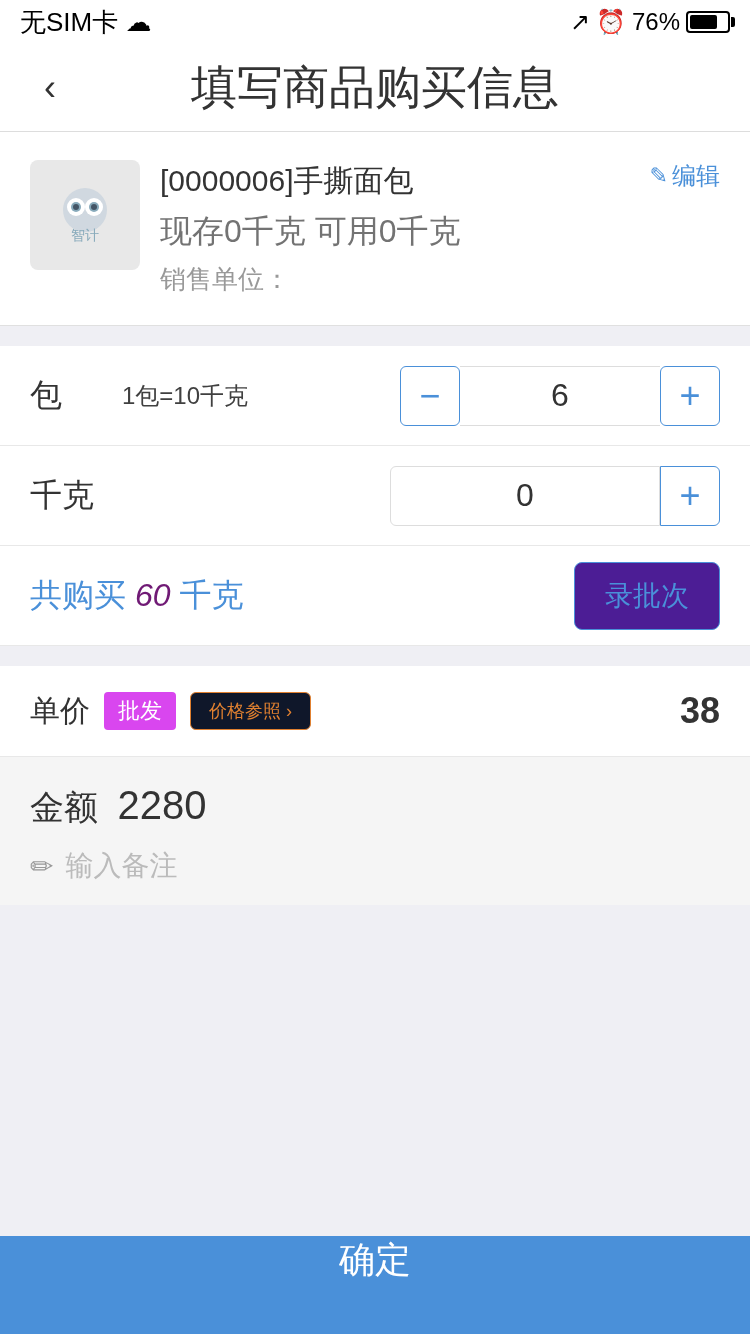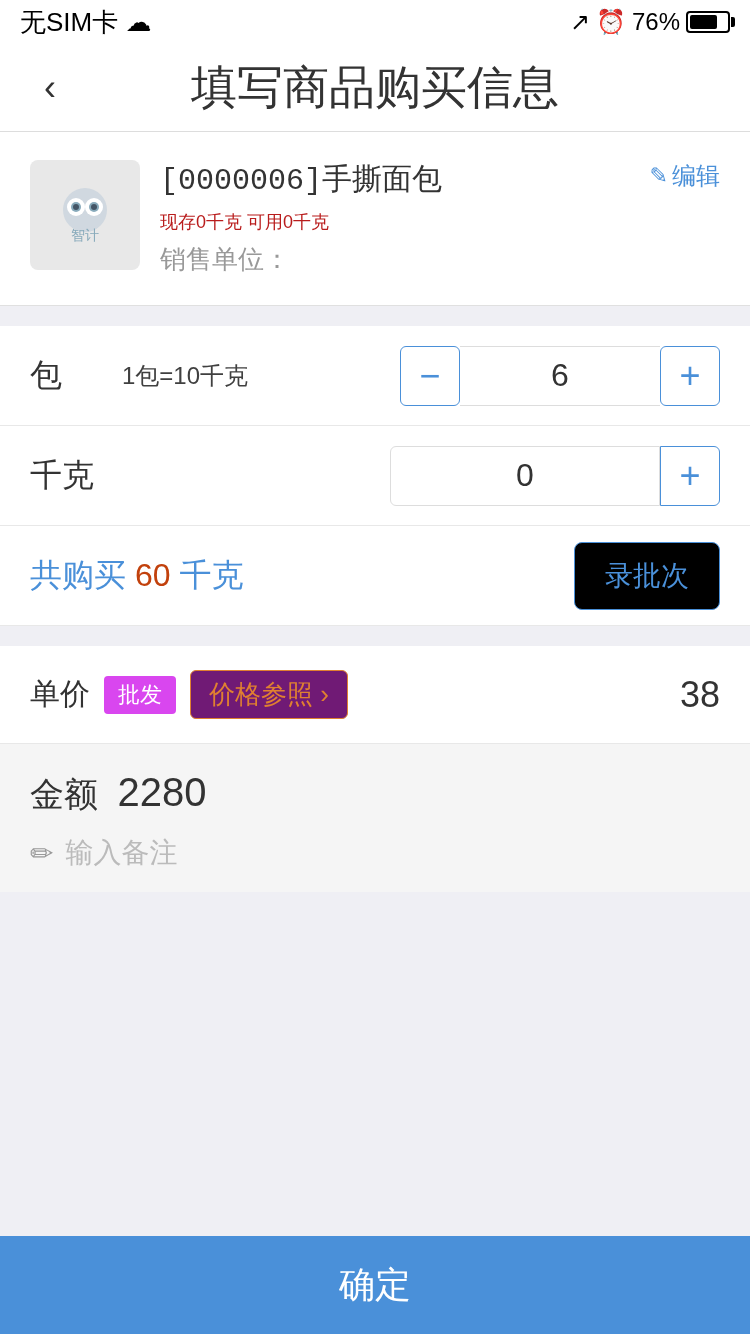--- a/index.html
+++ b/index.html
@@ -70,22 +70,22 @@
     }
     .product-thumb {
       width: 110px; height: 110px;
       background: #e8e8e8;
       border-radius: 8px;
       display: flex; align-items: center; justify-content: center;
       flex-shrink: 0;
       font-size: 40px; color: #999;
     }
     .product-info { flex: 1; }
-    .product-name { font-size: 30px; color: #333; font-weight: 500; line-height: 1.4; font-family: Liberation Mono, monospace; }
-    .product-stock { font-size: 18px; color: #b91c1c; margin-top: 8px; }
+    .product-name { font-size: 30px; color: #333; font-weight: 500; line-height: 1.4; }
+    .product-stock { font-size: 32px; color: #737373; margin-top: 8px; }
     .product-unit { font-size: 26px; color: #999; margin-top: 8px; display: flex; align-items: center; gap: 10px; }
     .unit-select {
       border: 1px solid #ccc;
       border-radius: 6px;
       padding: 4px 16px;
       font-size: 26px;
       color: #555;
       background: #fff;
       display: inline-flex; align-items: center; gap: 6px;
     }
@@ -166,21 +166,21 @@
       border-bottom: 1px solid #e8e8e8;
     }
     .summary-text { font-size: 32px; color: #333; flex: 1; }
     .summary-text span { color: #4a90d9; font-weight: 500; }
     .record-btn {
       border: 1px solid #4a90d9;
       border-radius: 8px;
       padding: 14px 30px;
       font-size: 28px;
       color: #4a90d9;
-      background: #000000;
+      background: #4c1d95;
       cursor: pointer;
       white-space: nowrap;
     }
 
     
     .price-section {
       background: #fff;
       margin-top: 0;
       padding: 24px 30px;
       border-bottom: 1px solid #e8e8e8;
@@ -193,29 +193,29 @@
       background: #d946ef;
       color: #fff;
       font-size: 22px;
       padding: 4px 14px;
       border-radius: 4px;
     }
     .price-ref-btn {
       border: 1px solid #e08030;
       border-radius: 6px;
       padding: 6px 18px;
-      font-size: 26px;
+      font-size: 18px;
       color: #e08030;
-      background: #701a75;
+      background: #0f172a;
       display: flex; align-items: center; gap: 6px;
       cursor: pointer;
     }
     .price-value {
       margin-left: auto;
-      font-size: 36px; color: #333; font-weight: 400;
+      font-size: 36px; color: #333; font-weight: 700;
     }
 
     
     .amount-section {
       background: #f5f5f5;
       padding: 26px 30px 20px 30px;
     }
     .amount-row {
       font-size: 34px; color: #333; font-weight: 500;
     }
@@ -234,21 +234,21 @@
       min-height: 320px;
     }
 
     
     .confirm-bar {
       position: fixed;
       bottom: 0; left: 0;
       width: 750px;
       height: 98px;
       background: #4a90d9;
-      display: flex; align-items: center; justify-content: center;
+      display: flex; align-items: flex-start; justify-content: center;
       cursor: pointer;
     }
     .confirm-text { font-size: 36px; color: #fff; font-weight: 500; }
   </style>
 </head>
 <body>
 
 <div class="status-bar">
   <div class="status-left">
     <span>无SIM卡 ☁</span>
@@ -317,21 +317,21 @@
   <div class="input-row">
     <div class="input-label">千克</div>
     <div style="flex:1;"></div>
     <div class="input-controls">
       <input class="qty-input-only" type="text" value="0" style="">
       <button class="qty-btn-right">+</button>
     </div>
   </div>
 
   <div class="summary-row">
-    <div class="summary-text"><span>共购买</span> <span style="color:#c2410c; font-weight:500;">60</span> <span>千克</span></div>
+    <div class="summary-text"><span>共购买</span> <span style="color:#701a75; font-weight:500;font-style:italic;">60</span> <span>千克</span></div>
     <button class="record-btn">录批次</button>
   </div>
 </div>
 
 <div class="section-sep"></div>
 
 <div class="price-section">
   <div class="price-row">
     <span class="price-label">单价</span>
     <span class="price-tag">批发</span>

